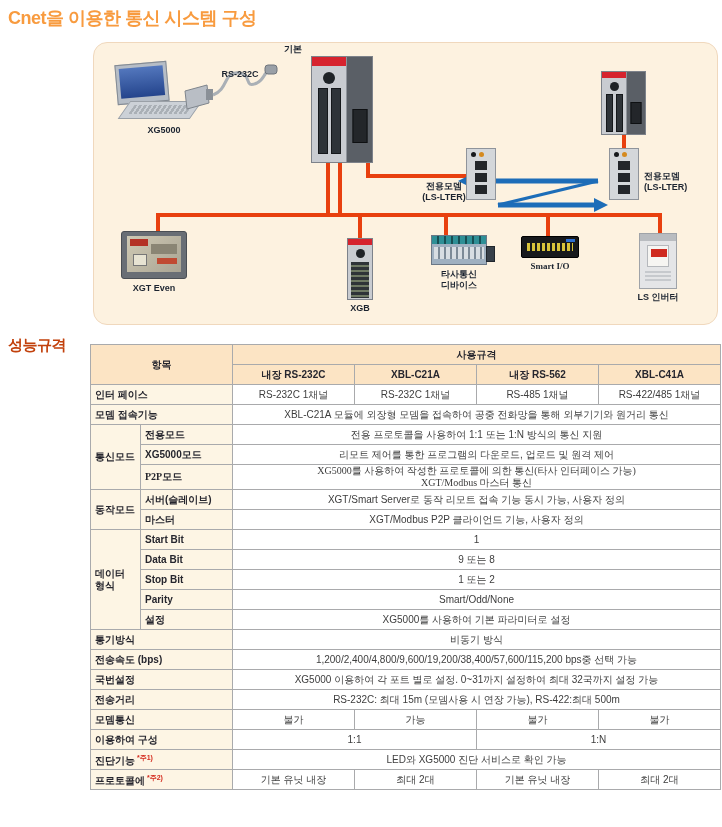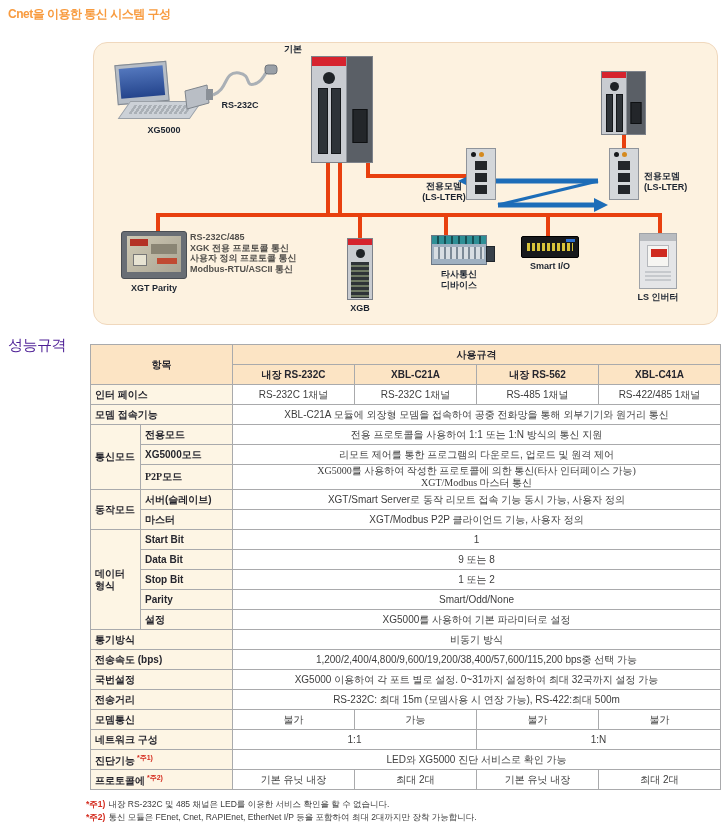--- a/index.html
+++ b/index.html
@@ -1,24 +1,24 @@
 <!DOCTYPE html>
 <html><head>
 <meta charset="utf-8">
 <style>
   * { margin:0; padding:0; box-sizing:border-box; }
   html,body { width:722px; height:827px; background:#ffffff; overflow:hidden;
               font-family:"Liberation Sans","DejaVu Sans",sans-serif; }
   .page { position:relative; width:722px; height:827px; }
 
   
-  .page-title { position:absolute; left:8px; top:6px; font-size:12px; font-weight:bold;
+  .page-title { position:absolute; left:8px; top:6px; font-size:18px; font-weight:bold;
                 color:#f89b3f; letter-spacing:-0.5px; }
-  .section-title { position:absolute; left:8px; top:336px; font-size:15px; font-weight:normal;
-                   color:#4c1d95; letter-spacing:-0.5px; }
+  .section-title { position:absolute; left:8px; top:336px; font-size:15px; font-weight:bold;
+                   color:#c2410c; letter-spacing:-0.5px; }
 
   
   .diagram { position:absolute; left:93px; top:42px; width:625px; height:283px;
              background:#fdf2e0; border:1px solid #f0d8bd; border-radius:14px; }
   .dlabel { position:absolute; font-size:9px; font-weight:bold; color:#1c2430;
             text-align:center; line-height:11px; white-space:nowrap; }
   .rline { position:absolute; background:#e8400f; }
   .note-block { position:absolute; left:96px; top:189px; font-size:9px; color:#52504c;
                 line-height:10.5px; font-weight:bold; white-space:nowrap; }
 
@@ -150,21 +150,21 @@
         </div>
     </div>
     <div class="dlabel" style="left:40px;top:82px;width:60px;">XG5000</div>
 
     <svg style="position:absolute;left:85px;top:16px;" width="100" height="52" viewBox="0 0 100 52">
       <polygon points="6,32 28,26 30,44 8,50" fill="#b9bec5" stroke="#7f858c" stroke-width="1"></polygon>
       <rect x="27" y="30" width="7" height="11" fill="#8a9097"></rect>
       <path d="M34,36 C50,30 44,12 60,14 C74,16 64,30 78,24 C86,20 84,14 90,12" fill="none" stroke="#aab0b6" stroke-width="3"></path>
       <rect x="86" y="6" width="12" height="9" rx="3" fill="#9aa0a7" stroke="#6f757c" stroke-width="1"></rect>
     </svg>
-    <div class="dlabel" style="left:118px;top:57px;width:56px;">RS-232C</div>
+    <div class="dlabel" style="left:118px;top:26px;width:56px;">RS-232C</div>
 
     <div class="dlabel" style="left:184px;top:1px;width:30px;">기본</div>
     <div class="plc" style="left:217px;top:13px;width:62px;height:107px;">
       <div class="mod-left" style="width:35px;">
         <div class="band"></div>
         <div class="knob"></div>
         <div class="slots" style="height:66px;">
           <div class="slot"></div>
             <div class="slot"></div>
         </div>
@@ -221,28 +221,22 @@
     </div>
 
     <div class="xgt-panel">
       <div class="scr">
           <div class="s1"></div>
           <div class="s2"></div>
           <div class="s3"></div>
           <div class="s4"></div>
         </div>
     </div>
-    <div class="dlabel" style="left:27px;top:240px;width:66px;">XGT Parity</div>
-
-    <div class="note-block">
-      <div>RS-232C/485</div>
-      <div>XGK 전용 프로토콜 통신</div>
-      <div>사용자 정의 프로토콜 통신</div>
-      <div>Modbus-RTU/ASCII 통신</div>
-    </div>
+    <div class="dlabel" style="left:27px;top:240px;width:66px;">XGT Even</div>
+
 
     <div class="xgb">
       <div class="band"></div>
         <div class="knob"></div>
         <div class="terms"></div>
     </div>
     <div class="dlabel" style="left:253px;top:260px;width:26px;">XGB</div>
 
     <div class="third">
       <div class="bar"></div>
@@ -251,21 +245,21 @@
     </div>
     <div class="dlabel" style="left:337px;top:226px;width:56px;">
       <div>타사통신</div>
       <div>디바이스</div>
     </div>
 
     <div class="smartio">
       <div class="blue"></div>
         <div class="row"></div>
     </div>
-    <div class="dlabel" style="left:427px;top:218px;width:58px;">Smart I/O</div>
+    <div class="dlabel" style="left:427px;top:218px;width:58px;font-family:Liberation Serif, serif;">Smart I/O</div>
 
     <div class="inverter">
       <div class="top"></div>
       <div class="disp">
           <div class="red"></div>
         </div>
       <div class="vents"></div>
     </div>
     <div class="dlabel" style="left:537px;top:249px;width:54px;">LS 인버터</div>
   </div>
@@ -366,21 +360,21 @@
       <td class="val" colspan="4">RS-232C: 최대 15m (모뎀사용 시 연장 가능), RS-422:최대 500m</td>
     </tr>
     <tr>
       <td class="lbl" colspan="2">모뎀통신</td>
       <td class="val">불가</td>
       <td class="val">가능</td>
       <td class="val">불가</td>
       <td class="val">불가</td>
     </tr>
     <tr>
-      <td class="lbl" colspan="2">네트워크 구성</td>
+      <td class="lbl" colspan="2">이용하여 구성</td>
       <td class="val" colspan="2">1:1</td>
       <td class="val" colspan="2">1:N</td>
     </tr>
     <tr>
       <td class="lbl" colspan="2">
         <span>진단기능</span><span class="sup">*주1)</span>
       </td>
       <td class="val" colspan="4">LED와 XG5000 진단 서비스로 확인 가능</td>
     </tr>
     <tr>
@@ -388,22 +382,14 @@
         <span>프로토콜에</span><span class="sup">*주2)</span>
       </td>
       <td class="val">기본 유닛 내장</td>
       <td class="val">최대 2대</td>
       <td class="val">기본 유닛 내장</td>
       <td class="val">최대 2대</td>
     </tr>
   </tbody>
     </table>
 
-  <div class="footnotes">
-    <div>
-      <span class="fmark">*주1)</span><span>내장 RS-232C 및 485 채널은 LED를 이용한 서비스 확인을 할 수 없습니다.</span>
-    </div>
-    <div>
-      <span class="fmark">*주2)</span><span>통신 모듈은 FEnet, Cnet, RAPIEnet, EtherNet I/P 등을 포함하여 최대 2대까지만 장착 가능합니다.</span>
-    </div>
-  </div>
 
 </div>
 
 </body></html>

